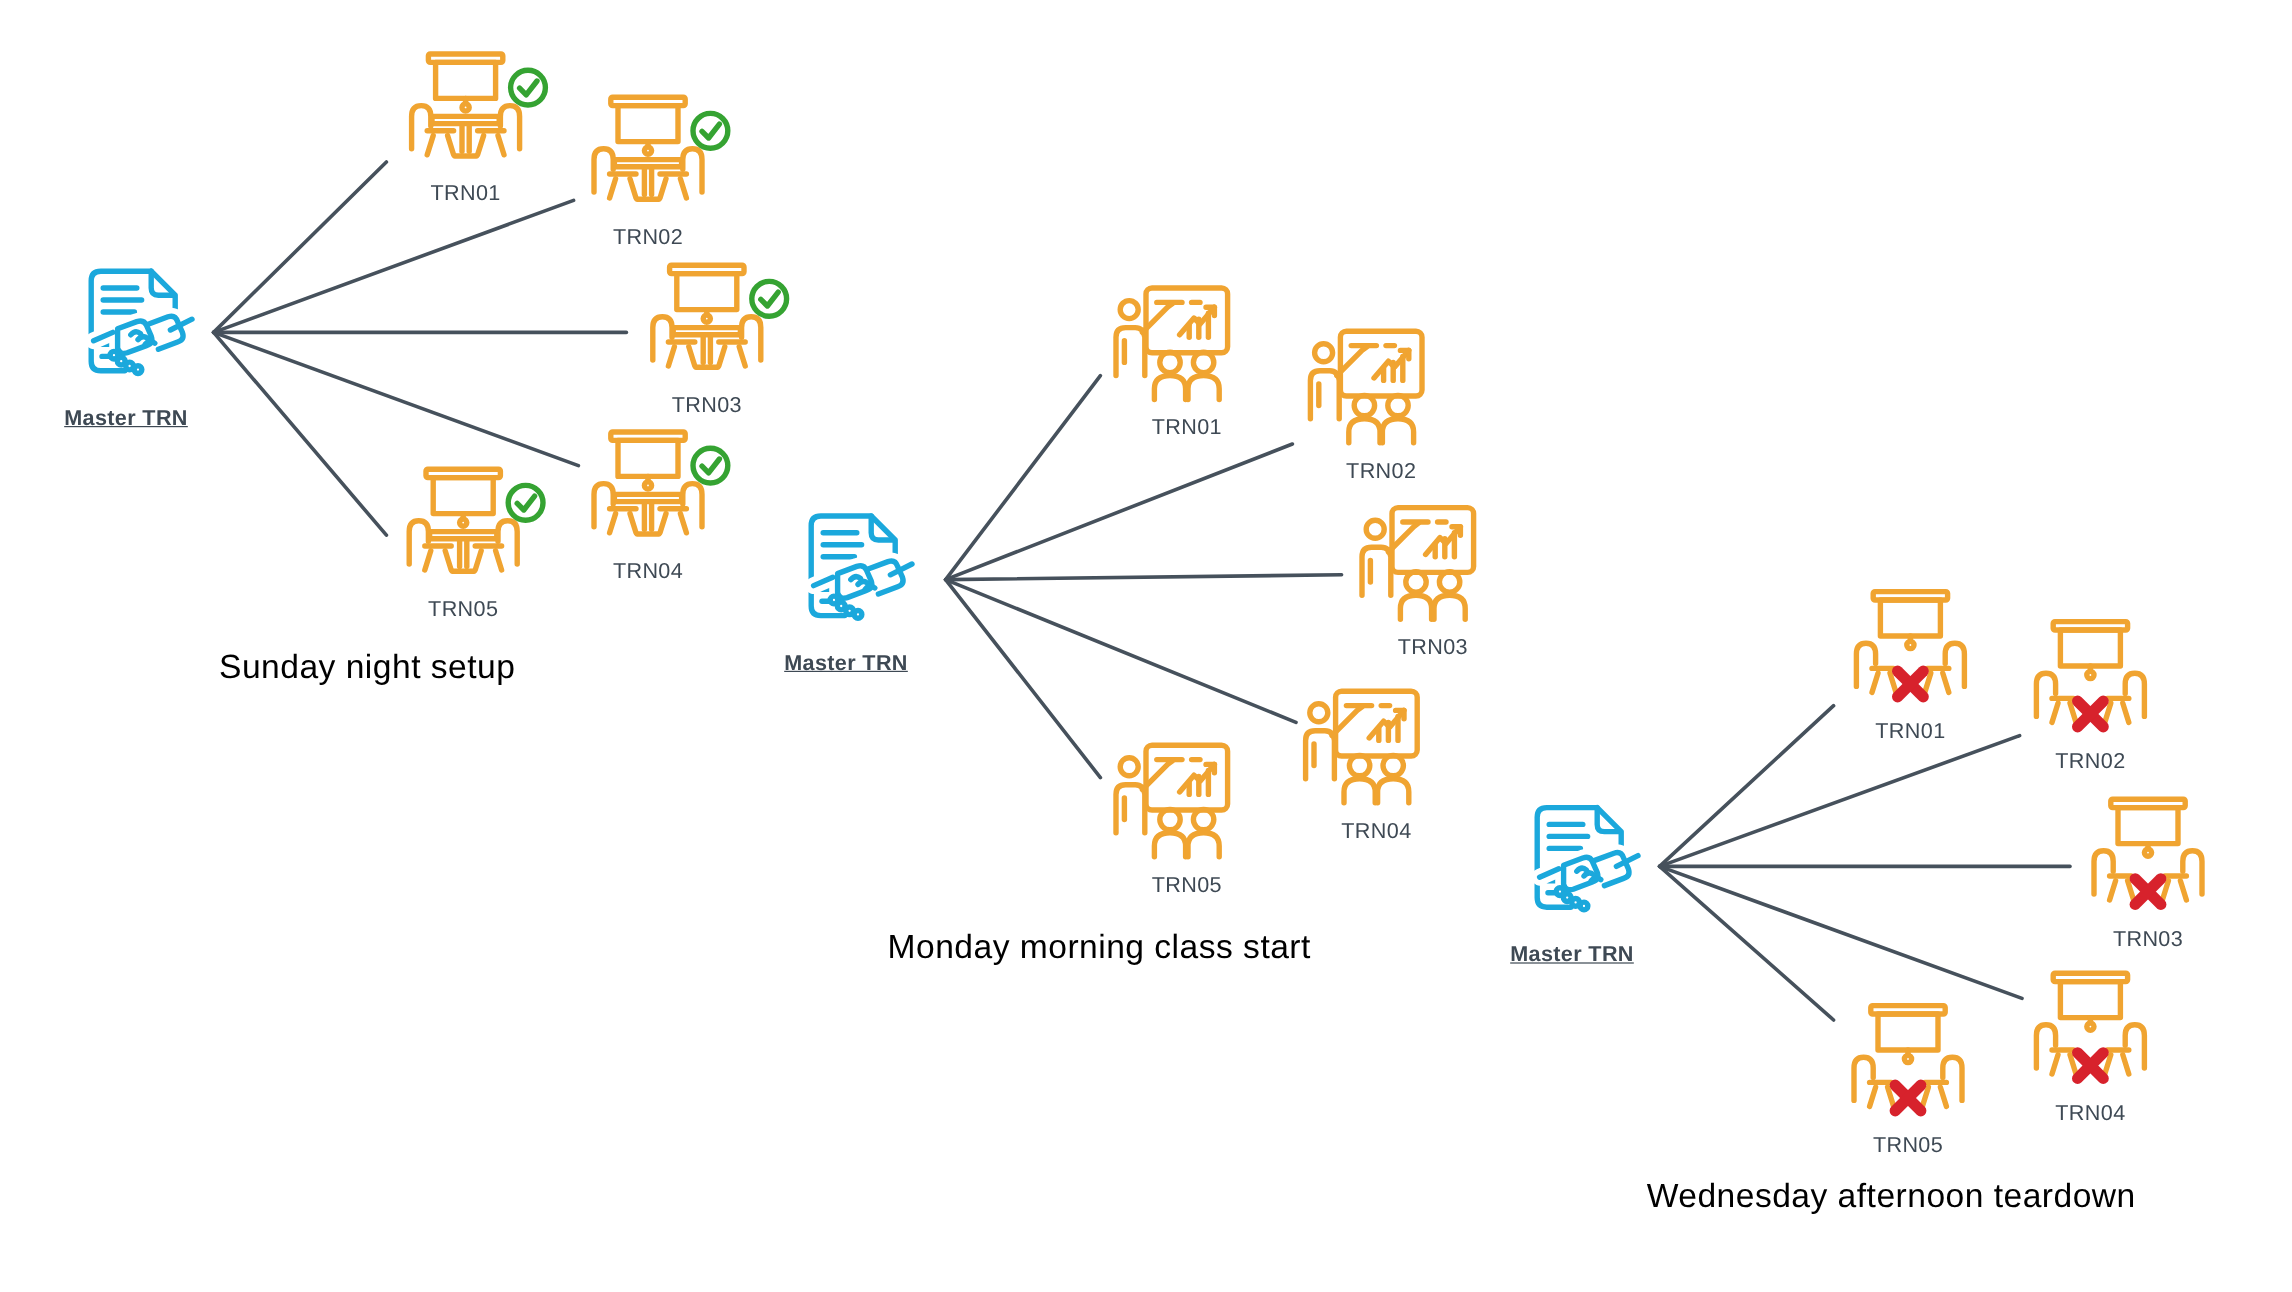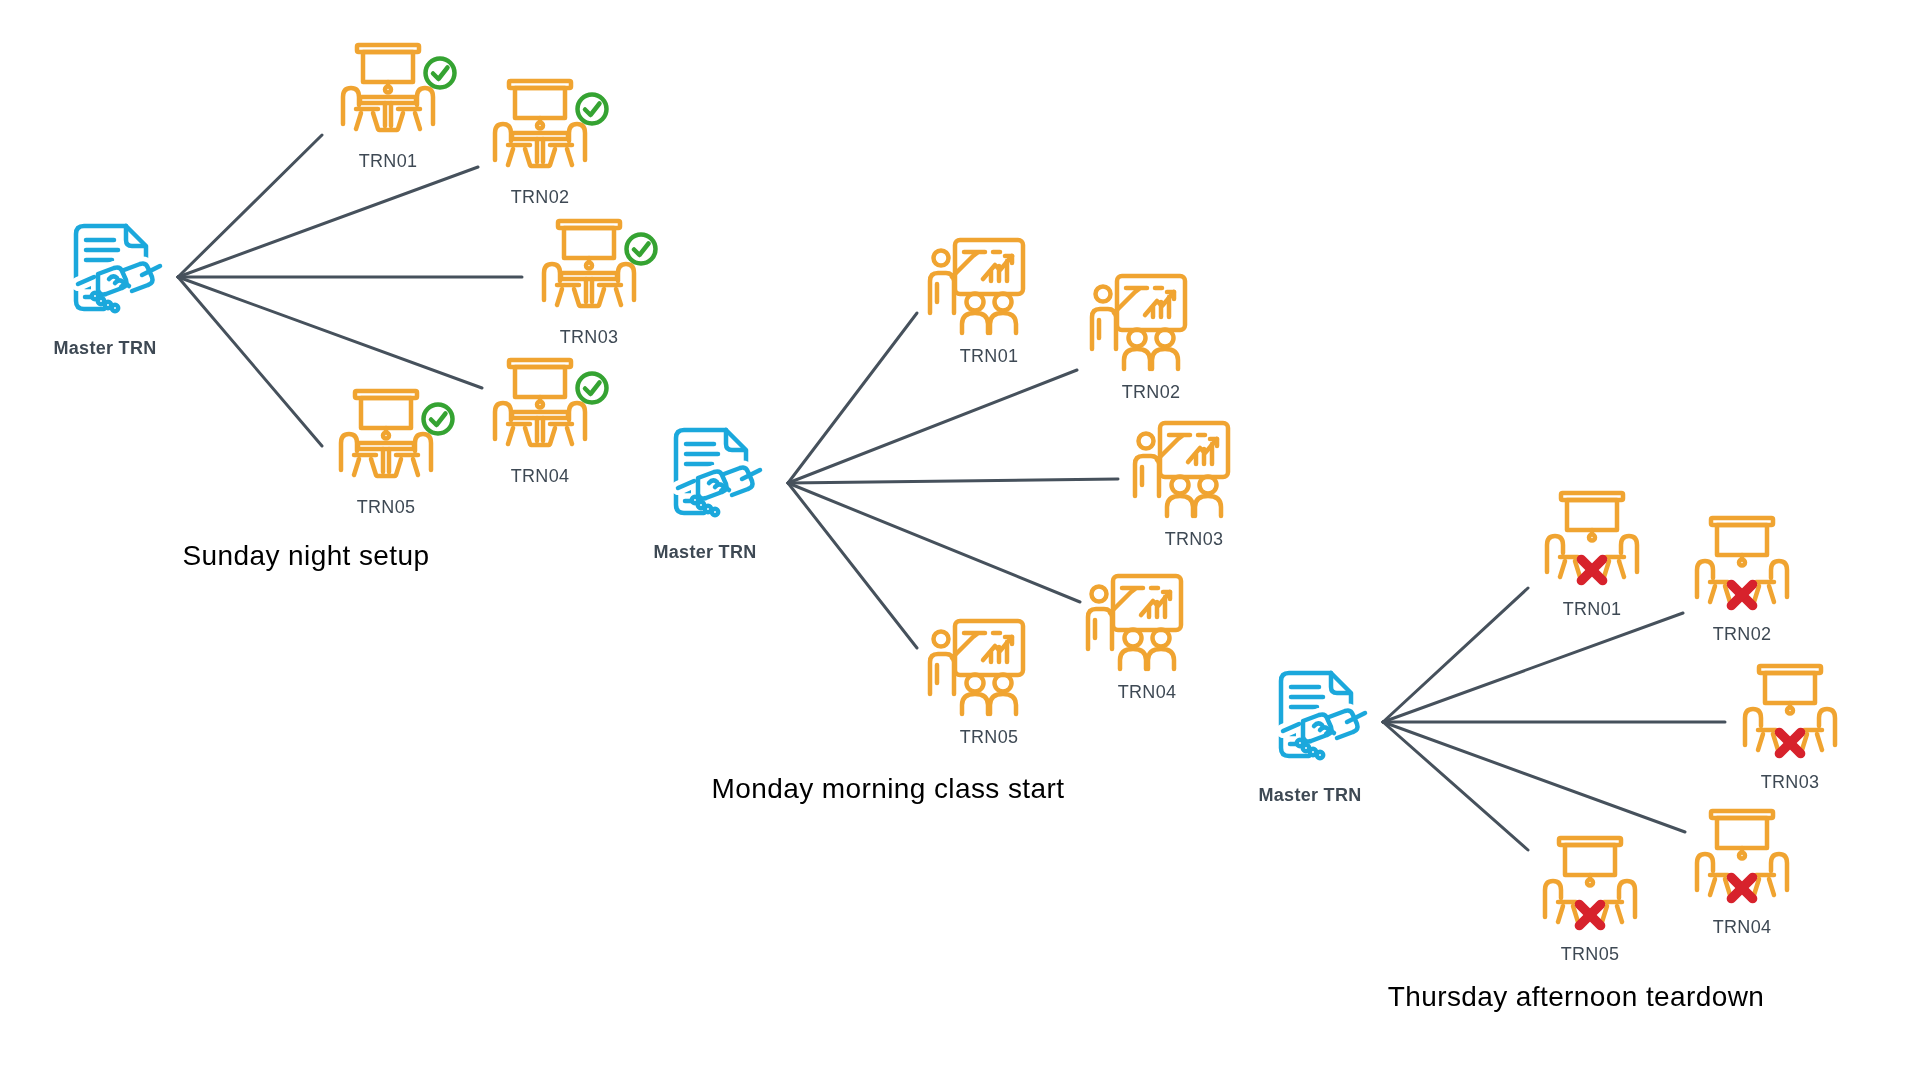--- a/index.html
+++ b/index.html
@@ -12,21 +12,21 @@
   }
   .connectors{position:absolute;left:0;top:0;width:1910px;height:1077px;}
   .connectors line{stroke:#46515C;stroke-width:3;stroke-linecap:round;}
   .stage{display:contents;}
   .node{position:absolute;width:104px;height:104px;}
   .node .icon{width:104px;height:104px;display:block;overflow:visible;}
   .label{
     position:absolute;top:109px;left:50%;transform:translateX(-50%);
     font-size:18px;color:#3E4954;white-space:nowrap;letter-spacing:.3px;
   }
-  .master .label{font-weight:bold;top:117px;left:calc(50% - 9px);}
+  .master .label{font-weight:bold;top:117px;left:calc(50% - 9px);text-decoration:underline;}
   .stage-monday .room .label{left:calc(50% + 12px);}
   .badge{position:absolute;top:13px;right:-18px;width:36px;height:36px;}
   .xmark{position:absolute;left:36px;top:64px;width:32px;height:32px;}
   .caption{
     position:absolute;transform:translateX(-50%);
     font-size:28px;color:#000000;white-space:nowrap;letter-spacing:.4px;
   }
   .defs{position:absolute;width:0;height:0;overflow:hidden;}
 </style>
 </head>
@@ -253,21 +253,21 @@
           <use href="#sym-training"></use>
         </svg>
       <div class="label">TRN04</div>
     </div>
     <div class="node room" style="left:925px;top:618px">
       <svg class="icon" viewBox="0 0 104 104">
           <use href="#sym-training"></use>
         </svg>
       <div class="label">TRN05</div>
     </div>
-    <div class="caption" style="left:888px;top:773px">Monday morning class start</div>
+    <div class="caption" style="left:916px;top:773px">Monday morning class start</div>
   </div>
 
   
   <div class="stage stage-thursday">
     <div class="node master" style="left:1267px;top:668px">
       <svg class="icon" viewBox="0 0 104 104">
           <use href="#sym-master"></use>
         </svg>
       <div class="label">Master TRN</div>
     </div>
@@ -309,16 +309,16 @@
     </div>
     <div class="node room" style="left:1538px;top:835px">
       <svg class="icon" viewBox="0 0 104 104">
           <use href="#sym-classroom-bare"></use>
         </svg>
       <svg class="xmark" viewBox="0 0 36 36">
           <use href="#sym-x"></use>
         </svg>
       <div class="label">TRN05</div>
     </div>
-    <div class="caption" style="left:1576px;top:981px">Thursday afternoon teardown</div>
+    <div class="caption" style="left:1576px;top:981px">Wednesday afternoon teardown</div>
   </div>
 
 </div>
 
 </body></html>

